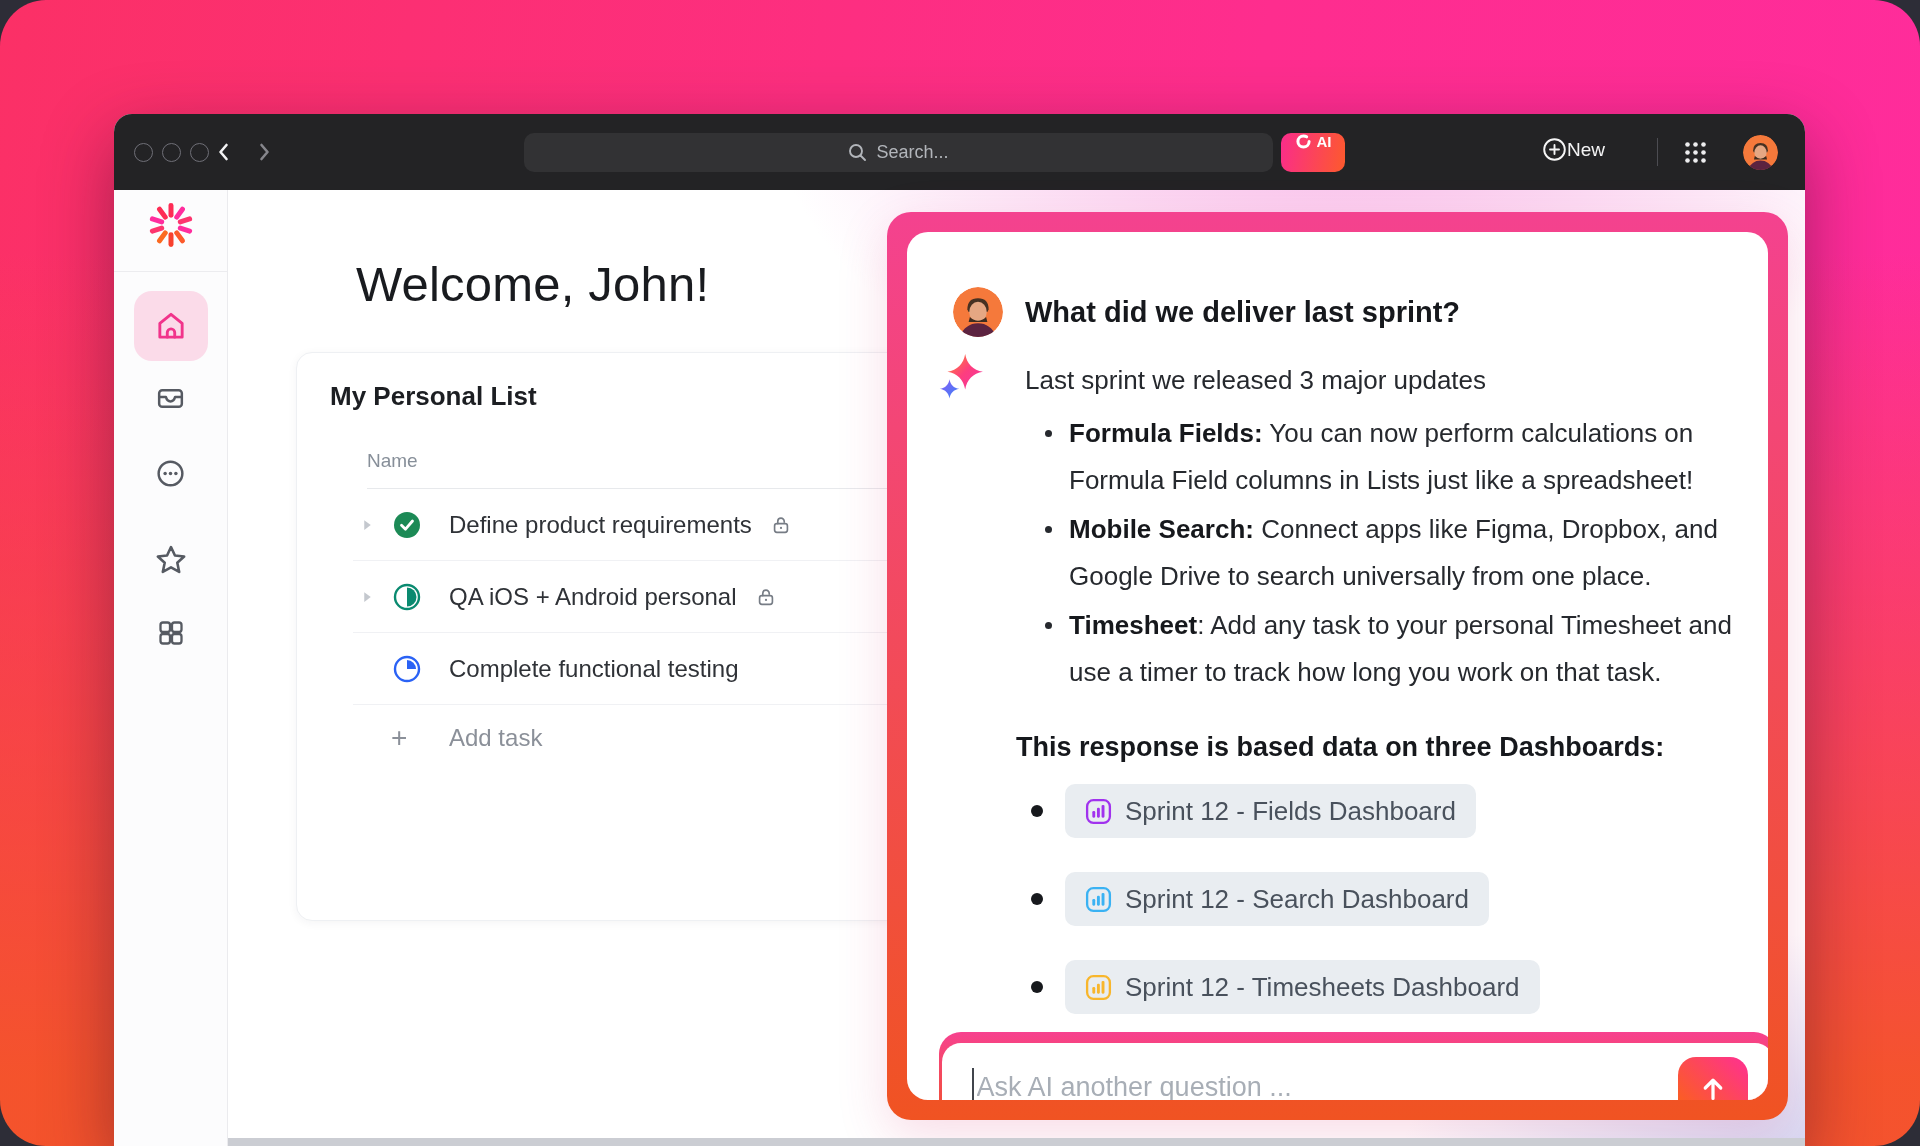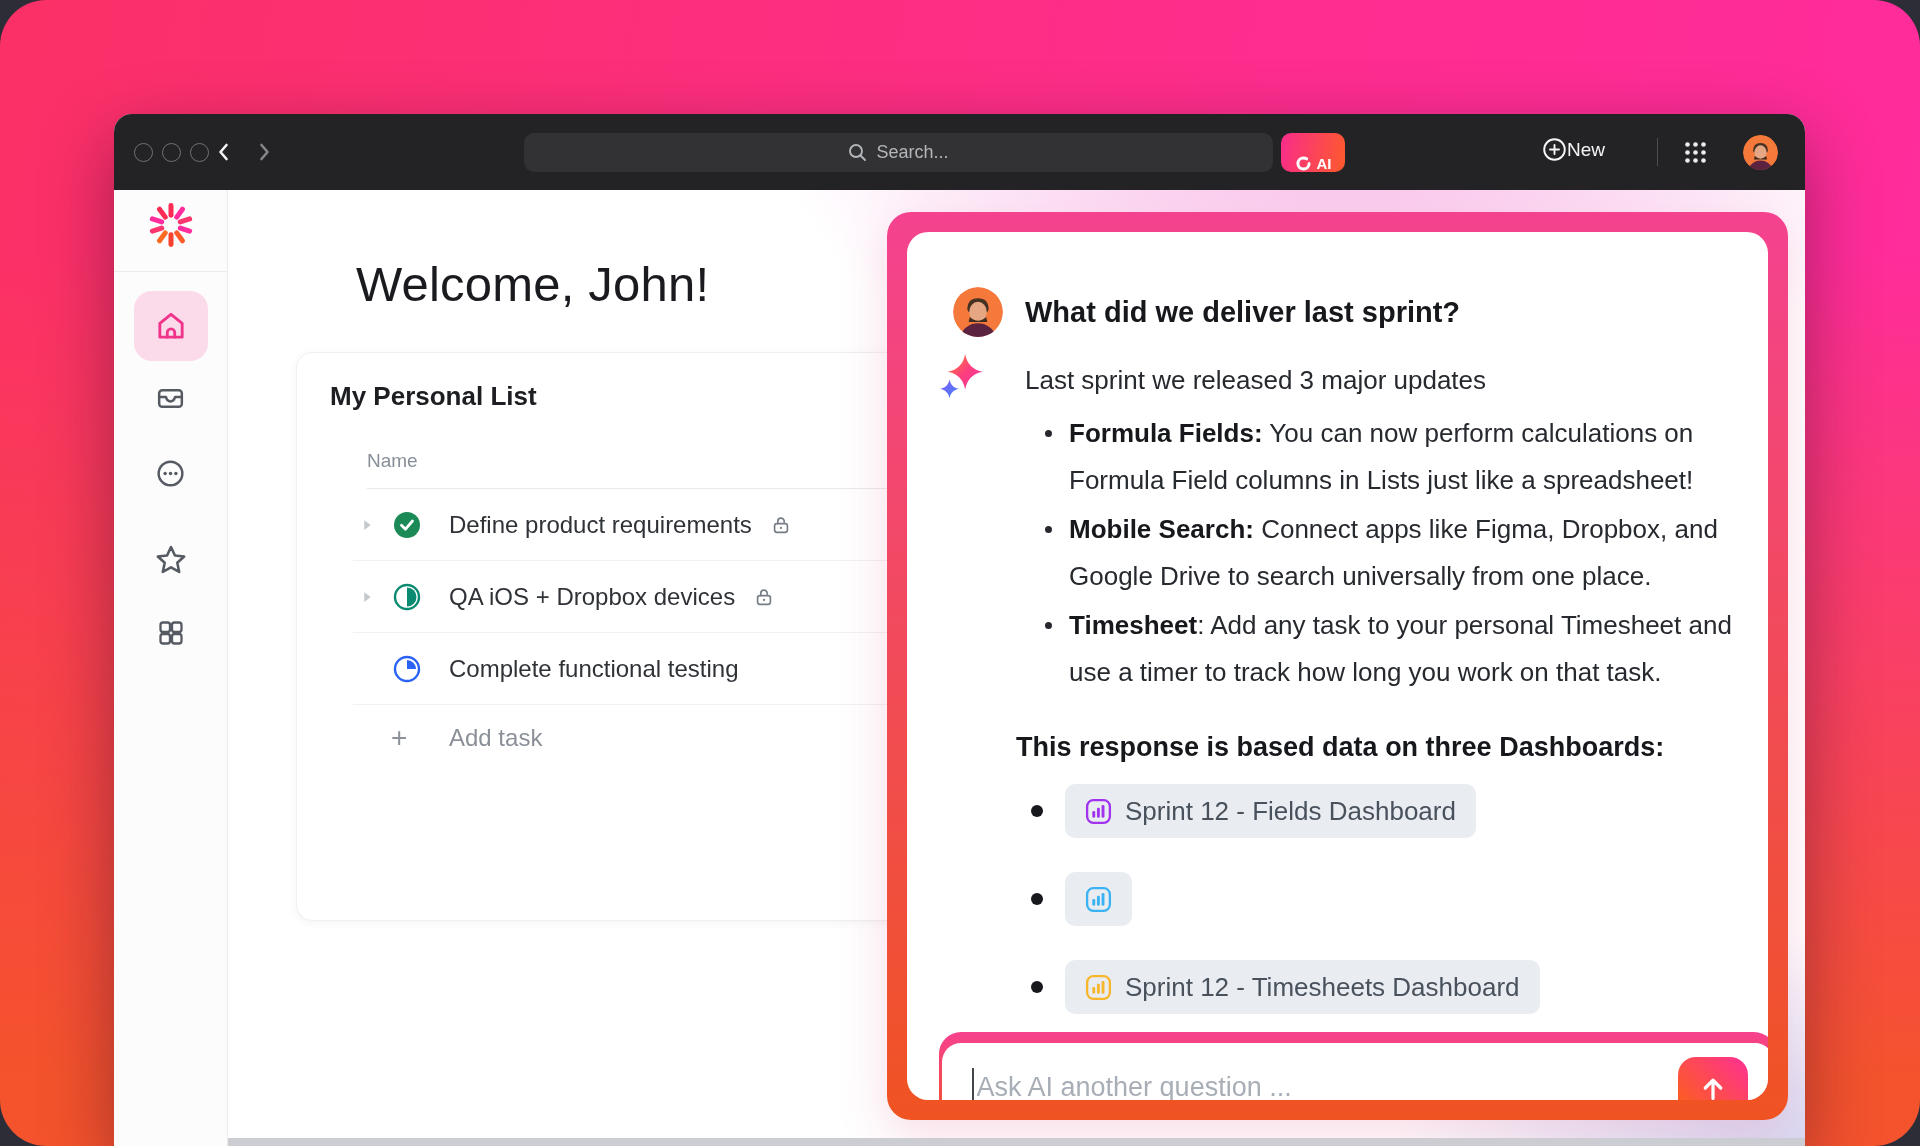--- a/index.html
+++ b/index.html
@@ -30,21 +30,21 @@
   .nav-chevron { position:absolute; top:26px; width:24px; height:24px; }
   .search-field {
     position:absolute; left:410px; top:19px; width:749px; height:39px;
     background:#323234; border-radius:10px;
     display:flex; align-items:center; justify-content:center; gap:9px;
     color:#b2b5ba; font-size:18px;
   }
   .ai-badge {
     position:absolute; left:1167px; top:19px; width:64px; height:39px; border-radius:10px;
     background:linear-gradient(100deg,#fa2c8b 0%, #fd5a2c 100%);
-    display:flex; align-items:flex-end; justify-content:center; gap:5px;
+    display:flex; align-items:flex-start; justify-content:center; gap:5px;
     color:#fff; font-weight:700; font-size:15px;
   }
   .new-button { position:absolute; left:1428px; top:23px; display:flex; align-items:center; 
     color:#f4f4f5; font-size:19px; }
   .topbar-sep { position:absolute; left:1543px; top:24px; width:1px; height:28px; background:#4c4c52; }
   .apps-grid { position:absolute; left:1569px; top:26px; }
   .avatar-top { position:absolute; left:1629px; top:21px; width:35px; height:35px; border-radius:50%; overflow:hidden; }
 
   
   .appbody { position:absolute; top:76px; left:0; right:0; bottom:0; display:flex; }
@@ -288,21 +288,21 @@
 
             <div class="task-row">
               <svg class="caret" width="13" height="13" viewBox="0 0 12 12">
                 <path d="M3 1.5 L9 6 L3 10.5 Z" fill="#c4c8ce"></path>
               </svg>
               <svg class="status-icon" viewBox="0 0 28 28">
                 <circle cx="14" cy="14" r="12" fill="none" stroke="#0a8a70" stroke-width="2.4"></circle>
                 <path d="M14 4.5 a9.5 9.5 0 0 1 0 19 Z" fill="#0a8a70"></path>
               </svg>
               <div class="task-name">
-                <span>QA iOS + Dropbox devices</span>
+                <span>QA iOS + Android personal</span>
                 <svg width="22" height="22" viewBox="0 0 24 24">
                   <rect x="5" y="10.5" width="14" height="9.5" rx="2.5" fill="none" stroke="#767c85" stroke-width="1.8"></rect>
                   <path d="M8.5 10.5 V8 a3.5 3.5 0 0 1 7 0 v1" fill="none" stroke="#767c85" stroke-width="1.8" stroke-linecap="round"></path>
                   <circle cx="12" cy="15.2" r="1.2" fill="#767c85"></circle>
                 </svg>
               </div>
               <div class="row-border"></div>
             </div>
 
             <div class="task-row">
@@ -381,20 +381,21 @@
                 <span class="dot"></span>
                 <span class="dash-chip">
                   <svg width="27" height="27" viewBox="0 0 28 28">
                     <rect x="2.2" y="2.2" width="23.6" height="23.6" rx="6.5" fill="none" stroke-width="2.4" stroke="#3ab2f3"></rect>
                     <g fill="#3ab2f3">
                       <rect x="7.6" y="13.5" width="3" height="7" rx="1.2"></rect>
                       <rect x="12.4" y="10.2" width="3" height="10.3" rx="1.2"></rect>
                       <rect x="17.2" y="7.2" width="3" height="13.3" rx="1.2"></rect>
                     </g>
                   </svg>
+                  <span>Sprint 12 - Search Dashboard</span>
                 </span>
               </div>
               <div class="dash-item">
                 <span class="dot"></span>
                 <span class="dash-chip">
                   <svg width="27" height="27" viewBox="0 0 28 28">
                     <rect x="2.2" y="2.2" width="23.6" height="23.6" rx="6.5" fill="none" stroke-width="2.4" stroke="#f8b62c"></rect>
                     <g fill="#f8b62c">
                       <rect x="7.6" y="13.5" width="3" height="7" rx="1.2"></rect>
                       <rect x="12.4" y="10.2" width="3" height="10.3" rx="1.2"></rect>

